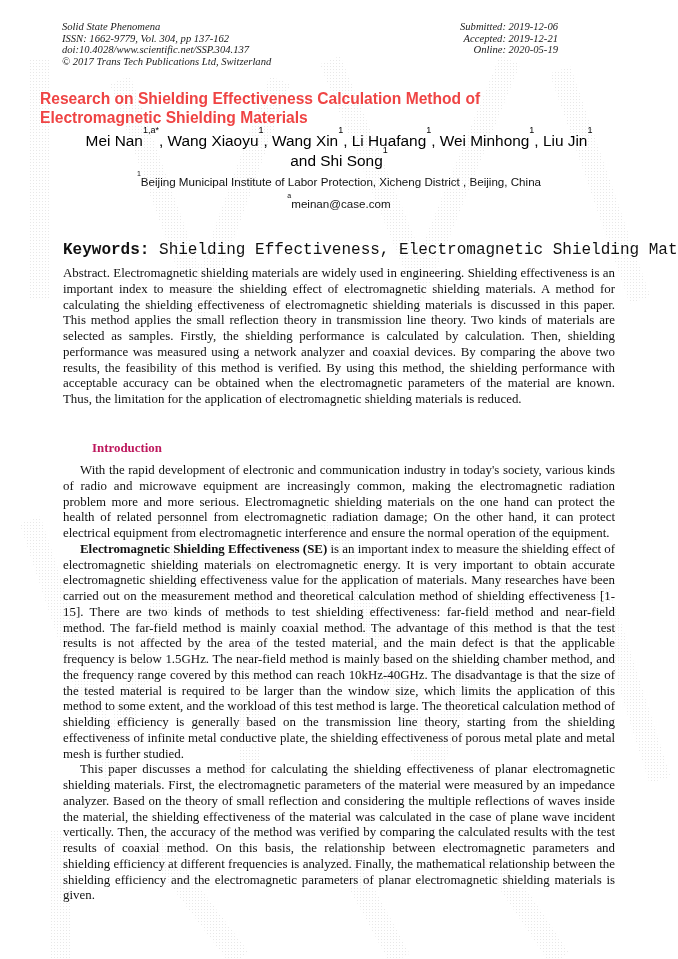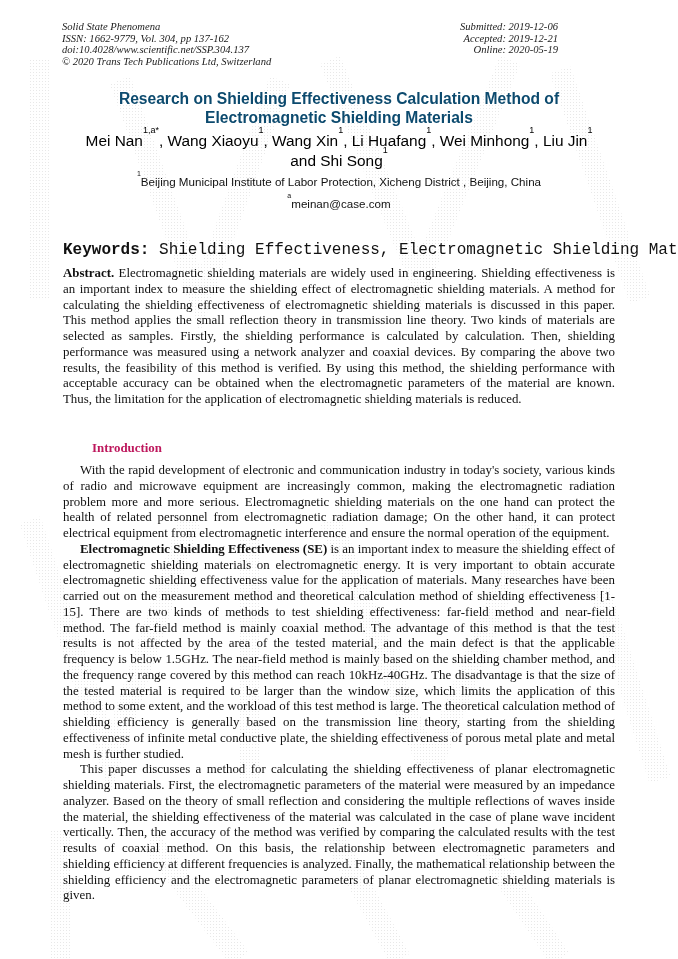--- a/index.html
+++ b/index.html
@@ -45,26 +45,25 @@
       font-size: 10.6px;
       line-height: 11.6px;
       color: #1a1a1a;
     }
     .hdr-left div, .hdr-right div { white-space: nowrap; }
     .title {
       position: absolute;
       left: 40px;
       width: 598px;
       top: 81px;
-      text-align: center;
       font-family: "Liberation Sans", sans-serif;
       font-weight: bold;
       font-size: 15.6px;
       line-height: 19px;
-      color: #0c4a6e;
+      color: #ef4444;
     }
     .authors {
       position: absolute;
       left: 40px;
       width: 598px;
       top: 123px;
       text-align: center;
       font-family: "Liberation Sans", sans-serif;
       font-size: 15.4px;
       line-height: 19.5px;
@@ -118,21 +117,21 @@
       left: 63px;
       width: 552px;
       font-family: "Liberation Serif", serif;
       font-size: 12.9px;
       line-height: 15.75px;
       color: #111;
       text-align: justify;
     }
     .body-text p { margin: 0; }
     .abstract { top: 258px; }
-    .abstract .label { font-weight: bold; }
+    .abstract .label { font-weight: normal; }
     .intro-heading {
       position: absolute;
       left: 63px;
       top: 433px;
       font-family: Liberation Serif, serif;
       font-weight: bold;
       font-size: 12.9px;
       line-height: 15.75px;
       color: #be185d;
       margin-left: 29px;
@@ -165,21 +164,21 @@
     <path d="M480 840 L560 959"></path>
   </g>
 </svg>
 
 <div class="page">
 
   <div class="hdr-left">
     <div>Solid State Phenomena</div>
     <div>ISSN: 1662-9779, Vol. 304, pp 137-162</div>
     <div>doi:10.4028/www.scientific.net/SSP.304.137</div>
-    <div>© 2020 Trans Tech Publications Ltd, Switzerland</div>
+    <div>© 2017 Trans Tech Publications Ltd, Switzerland</div>
   </div>
 
   <div class="hdr-right">
     <div>Submitted: 2019-12-06</div>
     <div>Accepted: 2019-12-21</div>
     <div>Online: 2020-05-19</div>
   </div>
 
   <div class="title">
     <div>Research on Shielding Effectiveness Calculation Method of</div>

